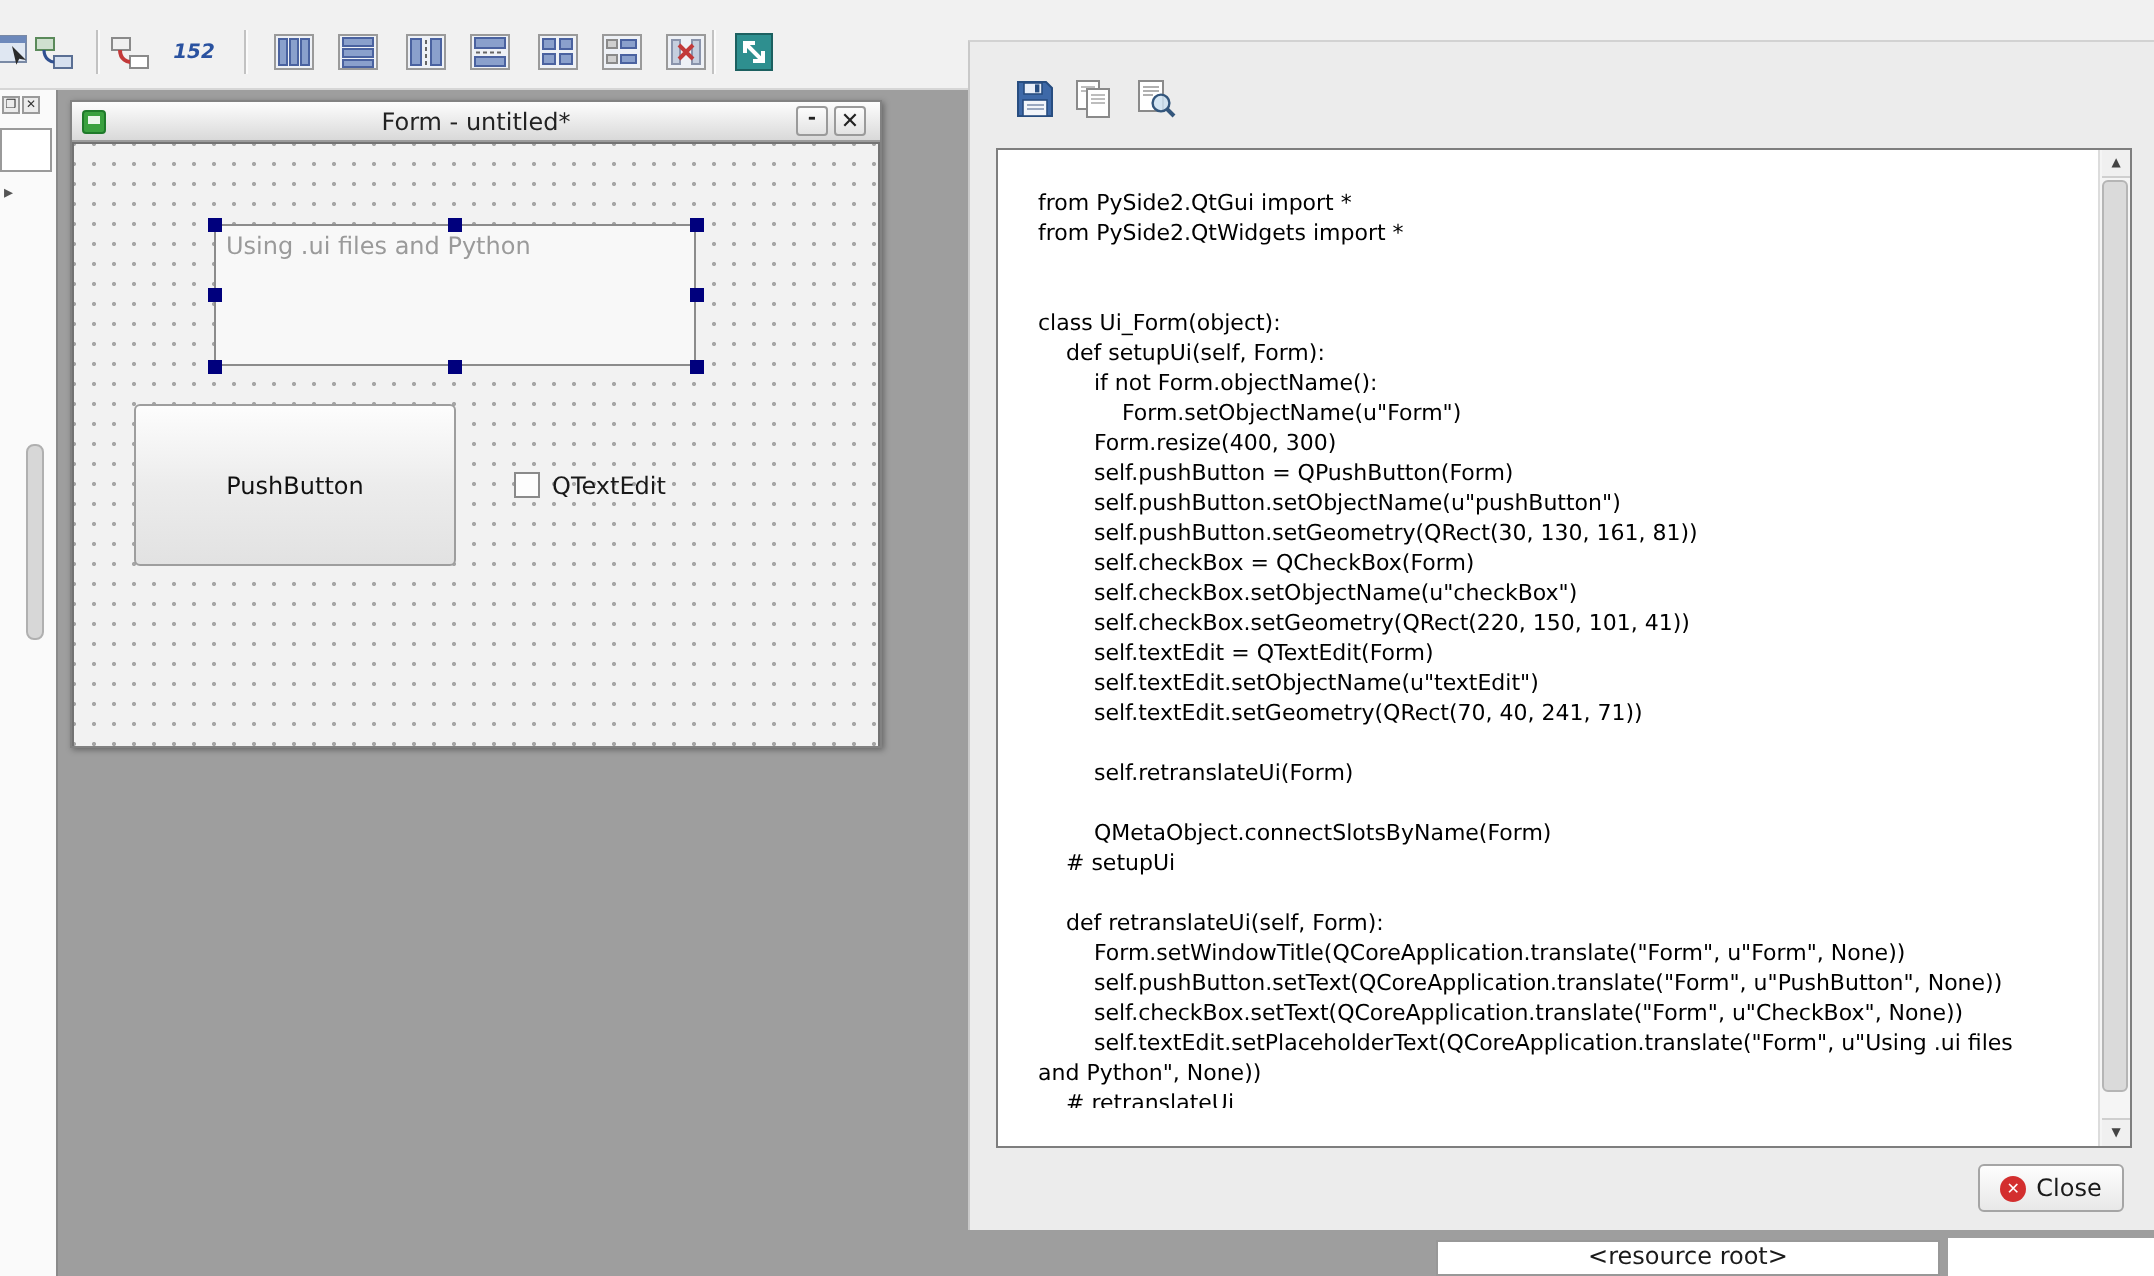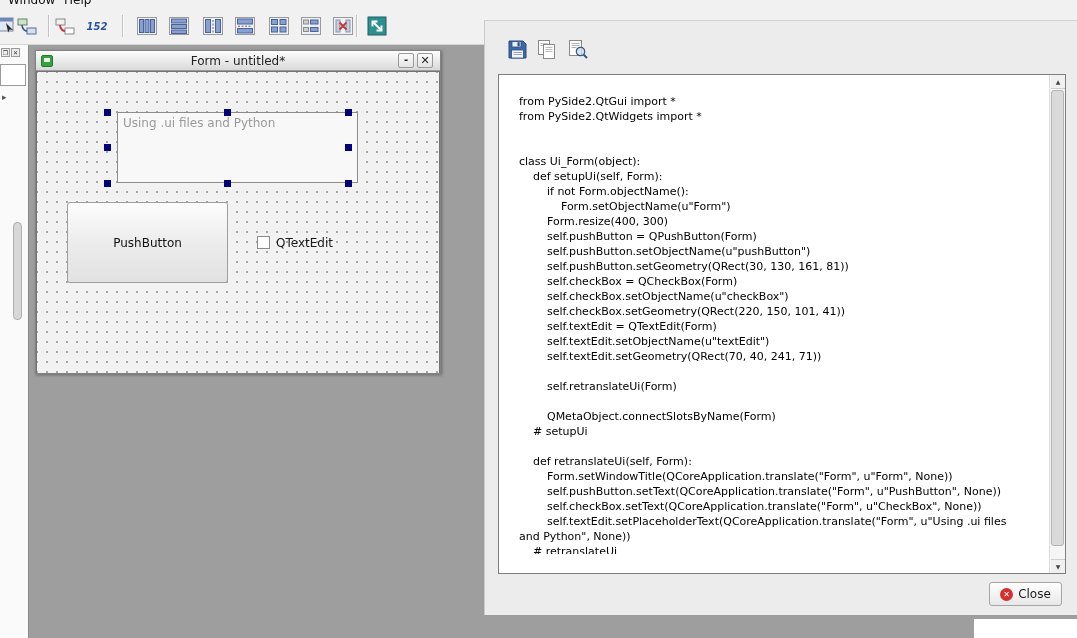--- a/index.html
+++ b/index.html
@@ -33,21 +33,21 @@
     border-bottom:1px solid #9c9c9c;text-align:center;line-height:20px;font-size:12px;color:#222}
   #form-icon{position:absolute;left:5px;top:4px;width:12px;height:12px;background:#3aa13f;border:1px solid #1f7a2a;border-radius:2px}
   #form-icon::after{content:"";position:absolute;left:2px;top:2px;width:6px;height:4px;background:#eaf6ea}
   .win-btn{position:absolute;top:2px;width:16px;height:15px;border:1px solid #9a9a9a;border-radius:2px;
     background:linear-gradient(#fcfcfc,#e3e3e3);line-height:12px;text-align:center;font-size:10px;font-weight:bold;color:#222}
   #form-min{right:26px}
   #form-close{right:7px;font-size:11px;line-height:13px}
   #form-body{position:absolute;left:1px;top:21px;width:402px;height:301px;background:#f2f2f2;
     background-image:radial-gradient(#a6a6a6 1px,transparent 1.1px);background-size:10px 10px;background-position:5px 5px}
 
-  #w-textedit{position:absolute;left:80px;top:40px;width:241px;height:71px;background:#f8f8f8;
+  #w-textedit{position:absolute;left:70px;top:40px;width:241px;height:71px;background:#f8f8f8;
     border:1px solid #8c8c8c;padding:3px 5px;color:#9a9a9a;font-size:12px}
   .sel-handle{position:absolute;width:7px;height:7px;background:#00007d}
   #w-pushbutton{position:absolute;left:30px;top:130px;width:161px;height:81px;border:1px solid #9e9e9e;border-radius:3px;
     background:linear-gradient(#fdfdfd,#ececec 50%,#e2e2e2);display:flex;align-items:center;justify-content:center;color:#111}
   #w-checkbox{position:absolute;left:220px;top:150px;width:101px;height:41px;display:flex;align-items:center;gap:6px}
   .cb-box{width:13px;height:13px;background:#fdfdfd;border:1px solid #8a8a8a;flex:0 0 auto}
 
   
   #code-dialog{position:absolute;left:484px;top:20px;width:593px;height:595px;background:#ececec;
     border-left:1px solid #c9c9c9;border-top:1px solid #d2d2d2}
@@ -68,24 +68,20 @@
   
   #resource-box{position:absolute;left:718px;top:620px;width:252px;height:18px;background:#fff;
     border:1px solid #989898;text-align:center;line-height:15px;font-size:12px;color:#1a1a1a}
   #bottom-corner{position:absolute;left:974px;top:619px;width:103px;height:19px;background:#fff}
 </style>
 </head>
 <body>
 
 <div id="screen">
 
-  <div id="menubar">
-    <span class="menu-item" style="left:8px">Window</span>
-    <span class="menu-item" style="left:64px">Help</span>
-  </div>
 
   <div id="toolbar">
     <div class="tbtn" style="left:-6px">
       <svg width="20" height="20">
           <rect x="1" y="2" width="15" height="13" fill="#dfe7f2" stroke="#7a8aa5"></rect>
           <rect x="1" y="2" width="15" height="3.5" fill="#6d89bb"></rect>
           <path d="M9 7 l7 7 -3.4 -0.6 -1.4 3 z" fill="#2b2b2b"></path>
         </svg>
     </div>
     <div class="tbtn" style="left:14px">
@@ -284,15 +280,16 @@
         <div class="sb-arrow" id="sb-down">▼</div>
       </div>
     </div>
 
     <div id="close-btn">
       <span id="close-x">✕</span>
       <span>Close</span>
     </div>
   </div>
 
+  <div id="resource-box">&lt;resource root&gt;</div>
   <div id="bottom-corner"></div>
 
 </div>
 
 </body></html>

